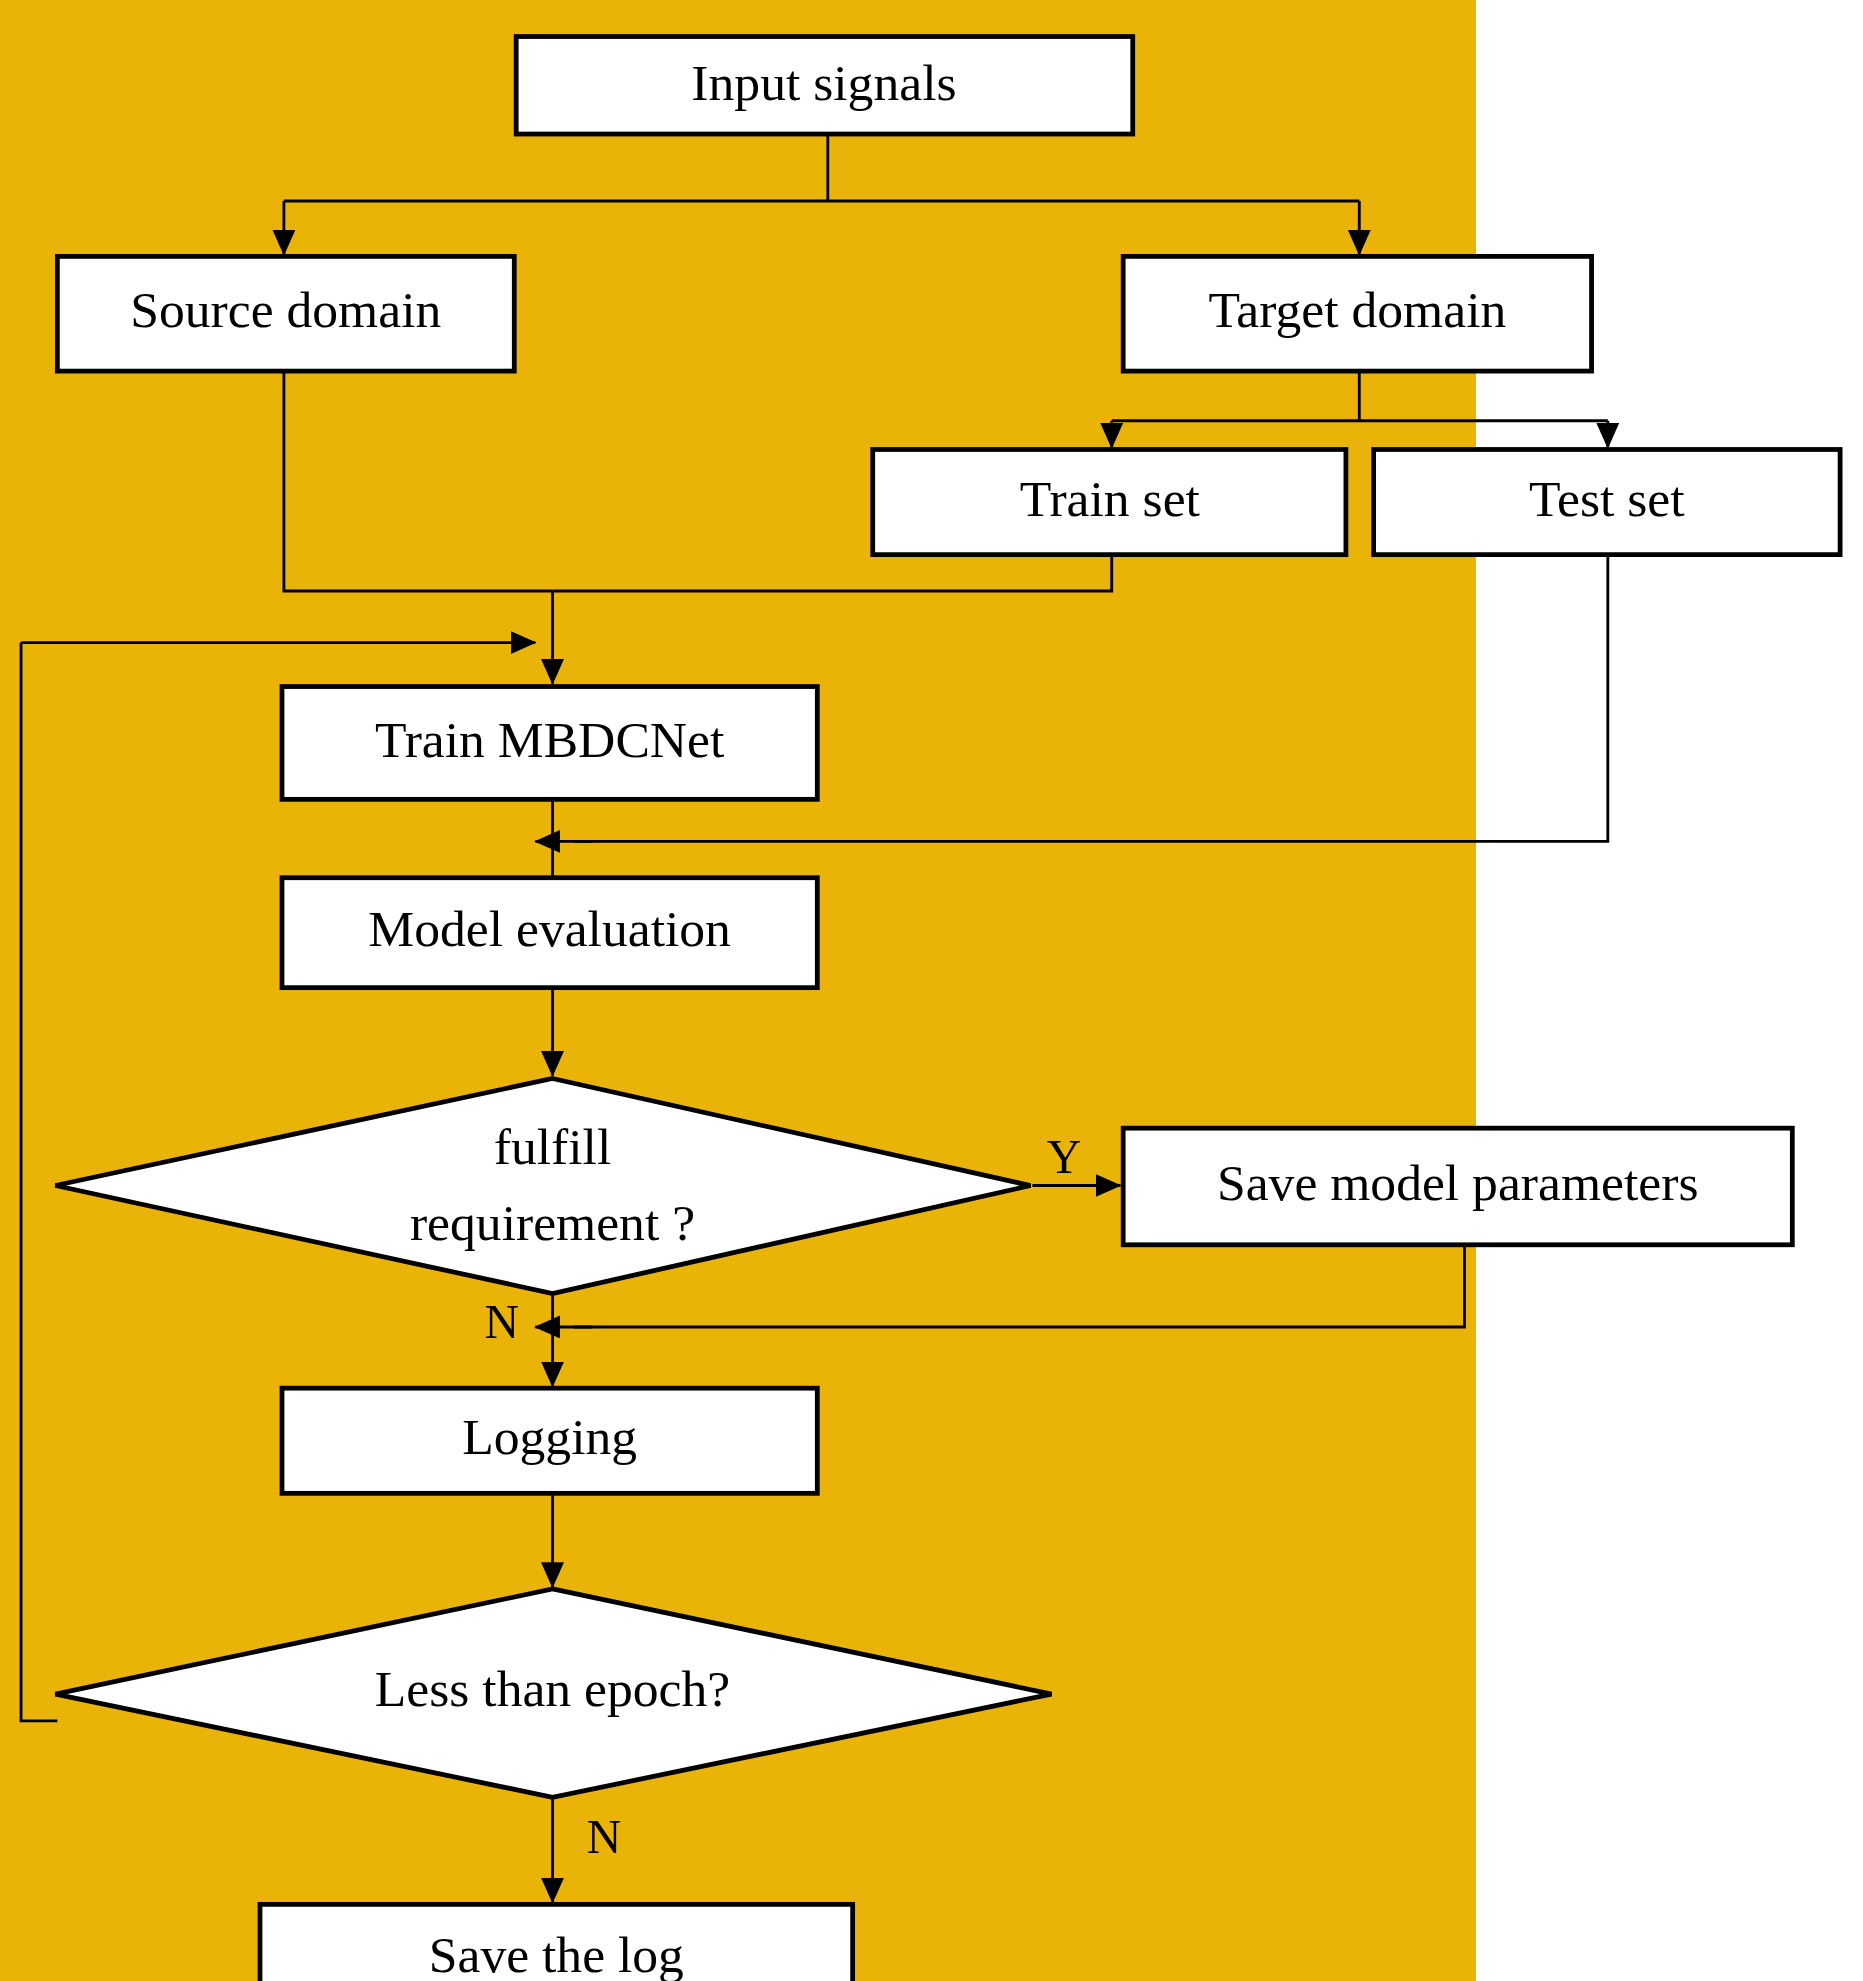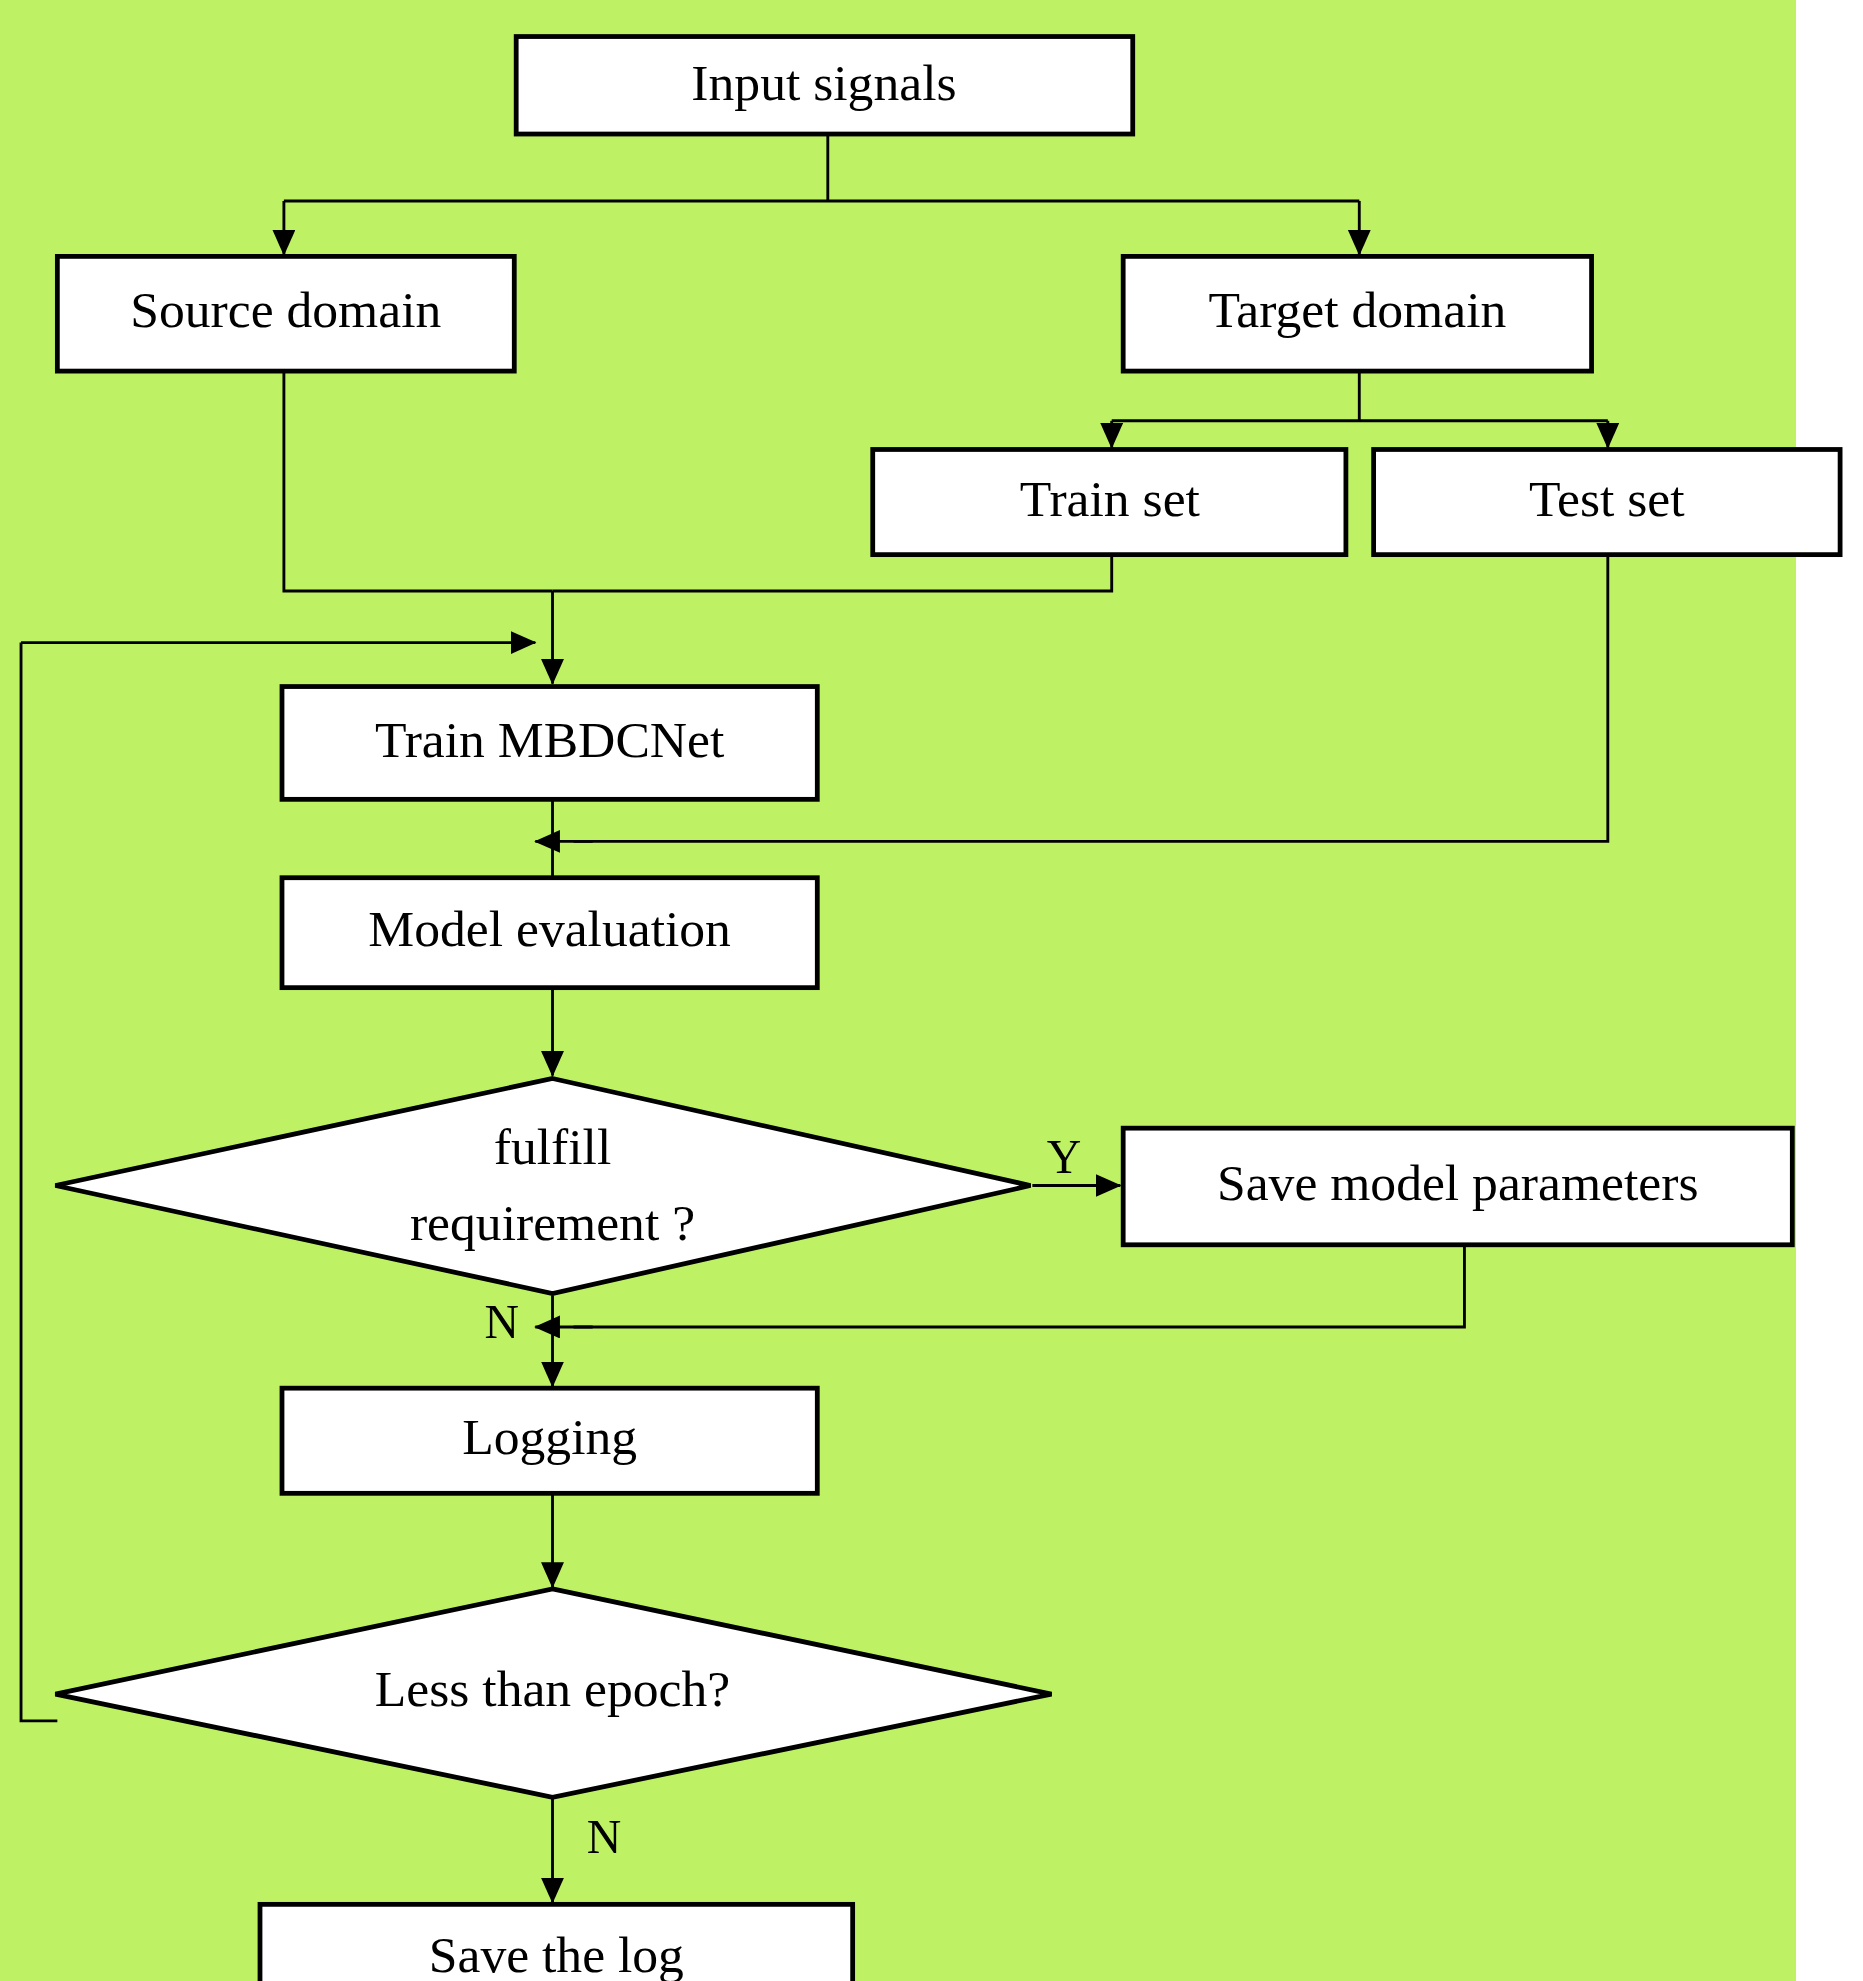--- a/index.html
+++ b/index.html
@@ -8,23 +8,23 @@
     background: #ffffff;
   }
   body {
     width: 1864px;
     height: 1982px;
     overflow: hidden;
     font-family: "Liberation Serif", "DejaVu Serif", serif;
   }
   #flowchart-root {
     position: relative;
-    width: 1796px;
+    width: 1476px;
     height: 1982px;
-    background: #bef264;
+    background: #eab308;
   }
   svg.diagram-canvas {
     position: absolute;
     inset: 0;
     width: 1864px;
     height: 1982px;
     display: block;
   }
   .node-box {
     fill: #ffffff;

